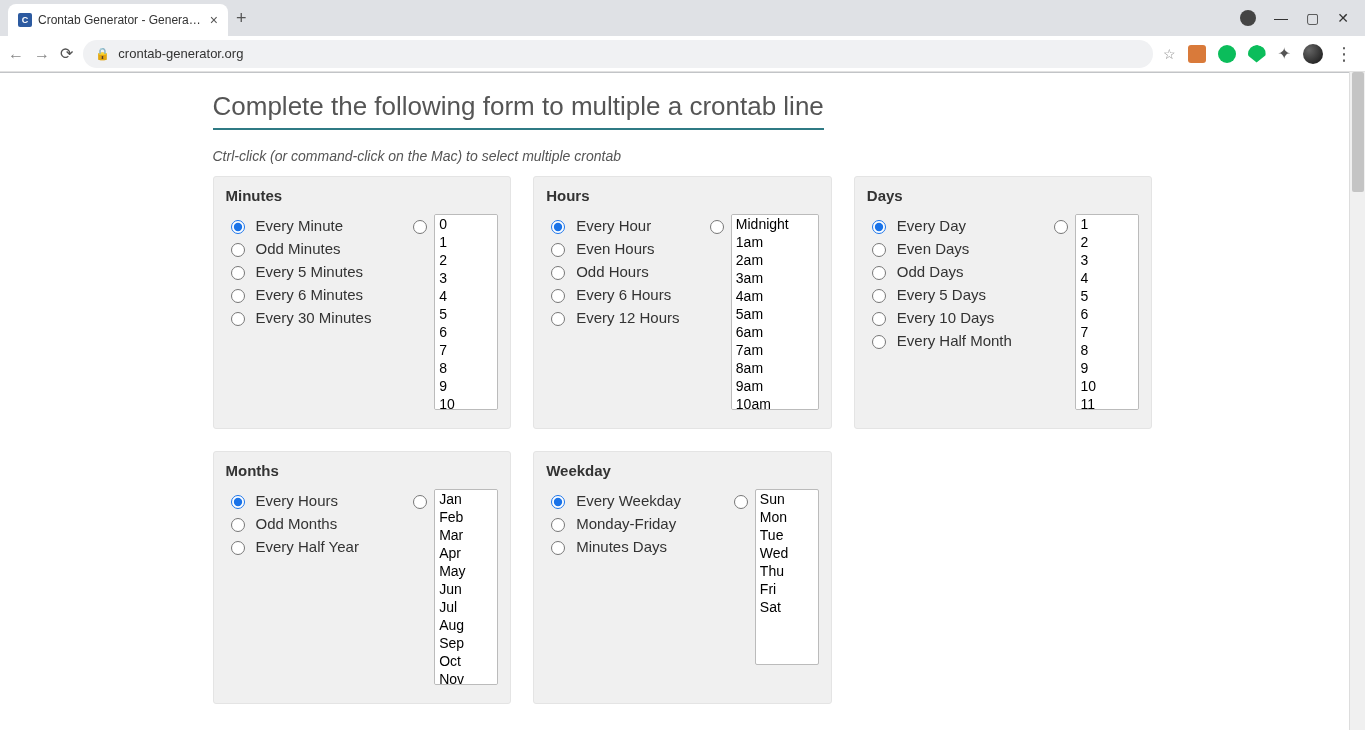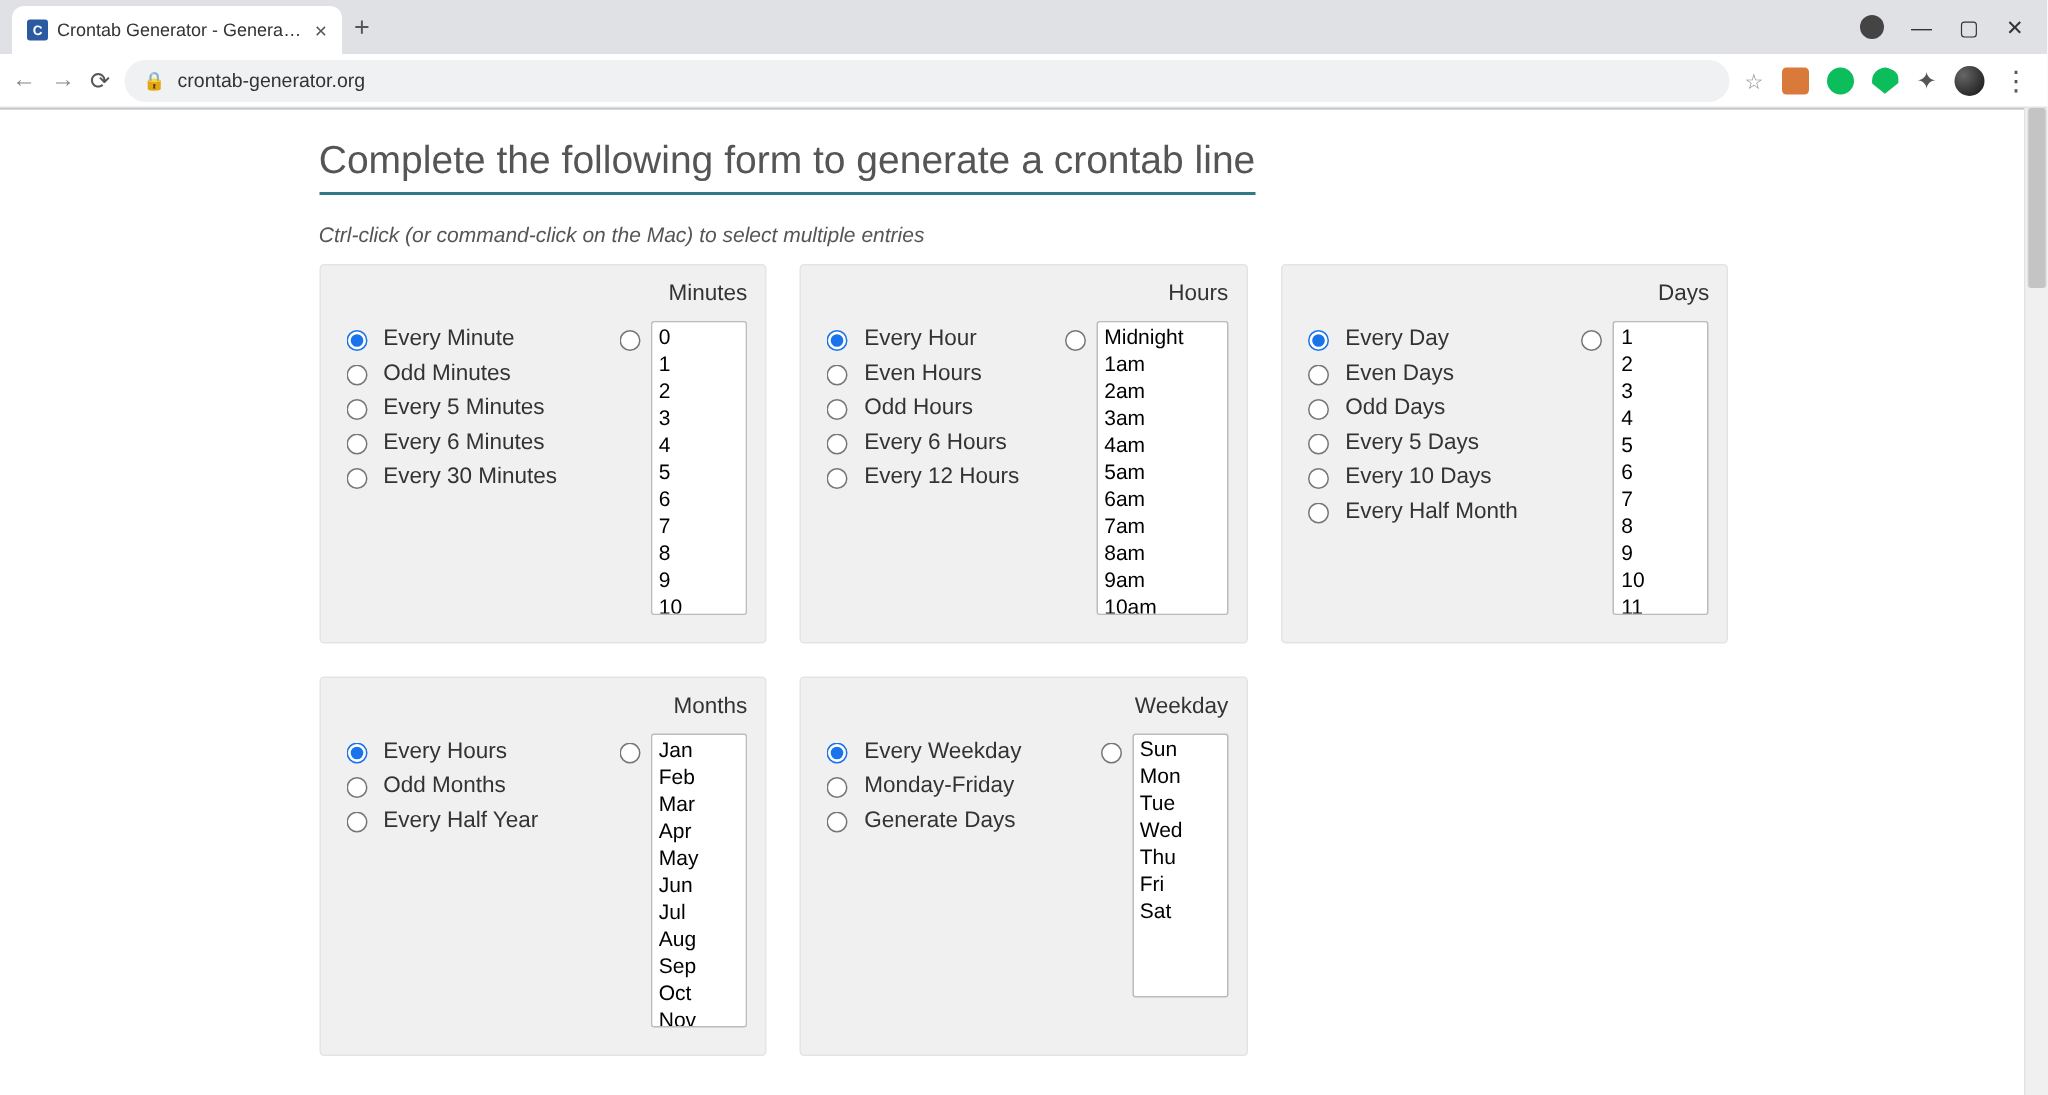--- a/index.html
+++ b/index.html
@@ -163,22 +163,22 @@
     gap: 22px;
     margin-bottom: 22px;
   }
   .panel {
     background: #f0f0f0;
     border: 1px solid #e4e4e4;
     border-radius: 3px;
     padding: 10px 12px 18px 12px;
   }
   .panel-header {
-    text-align: right;
-    font-weight: normal;
+    text-align: left;
+    font-weight: bold;
     font-size: 15px;
     color: #333;
     margin-bottom: 10px;
   }
   .panel-body {
     display: flex;
     align-items: flex-start;
     gap: 6px;
   }
   .radio-group {
@@ -269,22 +269,22 @@
       <span class="ext-icon ext-green"></span>
       <span class="ext-icon ext-shield"></span>
       <span class="ext-puzzle">✦</span>
       <span class="avatar"></span>
       <span class="menu-dots">⋮</span>
     </div>
   </div>
 </div>
 
 <div class="page">
-  <h1 class="page-title">Complete the following form to generate a crontab line</h1>
-  <div class="help-text">Ctrl-click (or command-click on the Mac) to select multiple entries</div>
+  <h1 class="page-title">Complete the following form to multiple a crontab line</h1>
+  <div class="help-text">Ctrl-click (or command-click on the Mac) to select multiple crontab</div>
 
   <div class="panels">
 
     <div class="panel">
       <div class="panel-header">Minutes</div>
       <div class="panel-body">
         <div class="radio-group">
             <label class="radio-row">
               <input type="radio" name="minutes" checked="" style="">
               <span>Every Minute</span>
@@ -475,21 +475,21 @@
             <label class="radio-row">
               <input type="radio" name="weekday" checked="" style="">
               <span>Every Weekday</span>
             </label>
             <label class="radio-row">
               <input type="radio" name="weekday" style="">
               <span>Monday-Friday</span>
             </label>
             <label class="radio-row">
               <input type="radio" name="weekday" style="">
-              <span>Generate Days</span>
+              <span>Minutes Days</span>
             </label>
           </div>
         <div class="select-col">
           <input type="radio" name="weekday" class="select-radio" style="">
           <select multiple="" class="multi" style="height:176px" size="7">
               <option>Sun</option>
               <option>Mon</option>
               <option>Tue</option>
               <option>Wed</option>
               <option>Thu</option>

